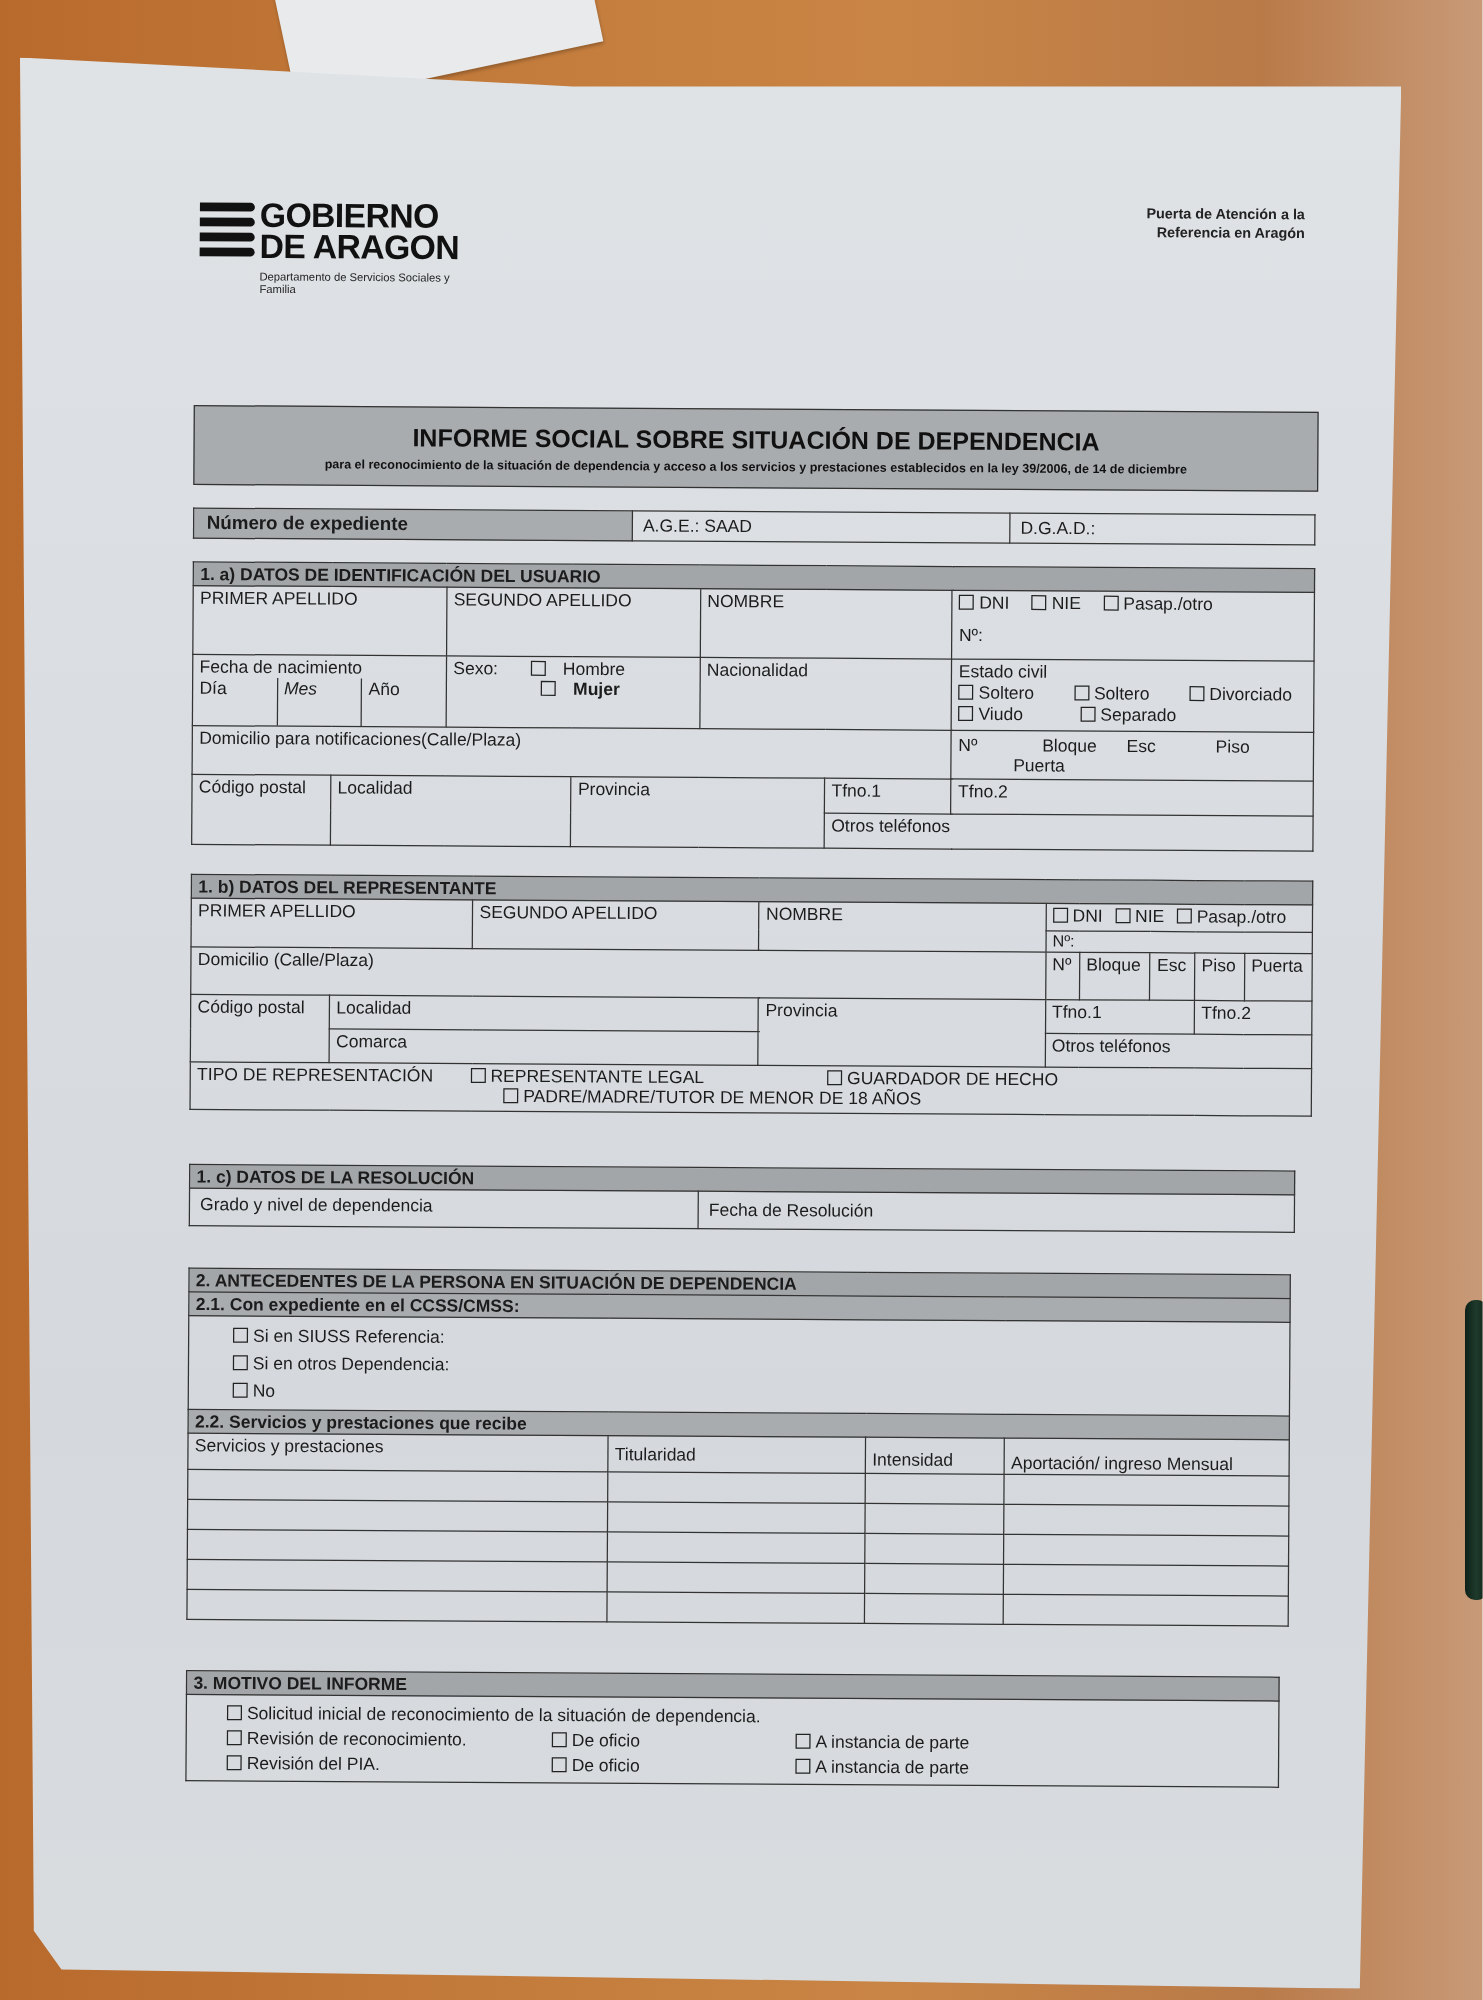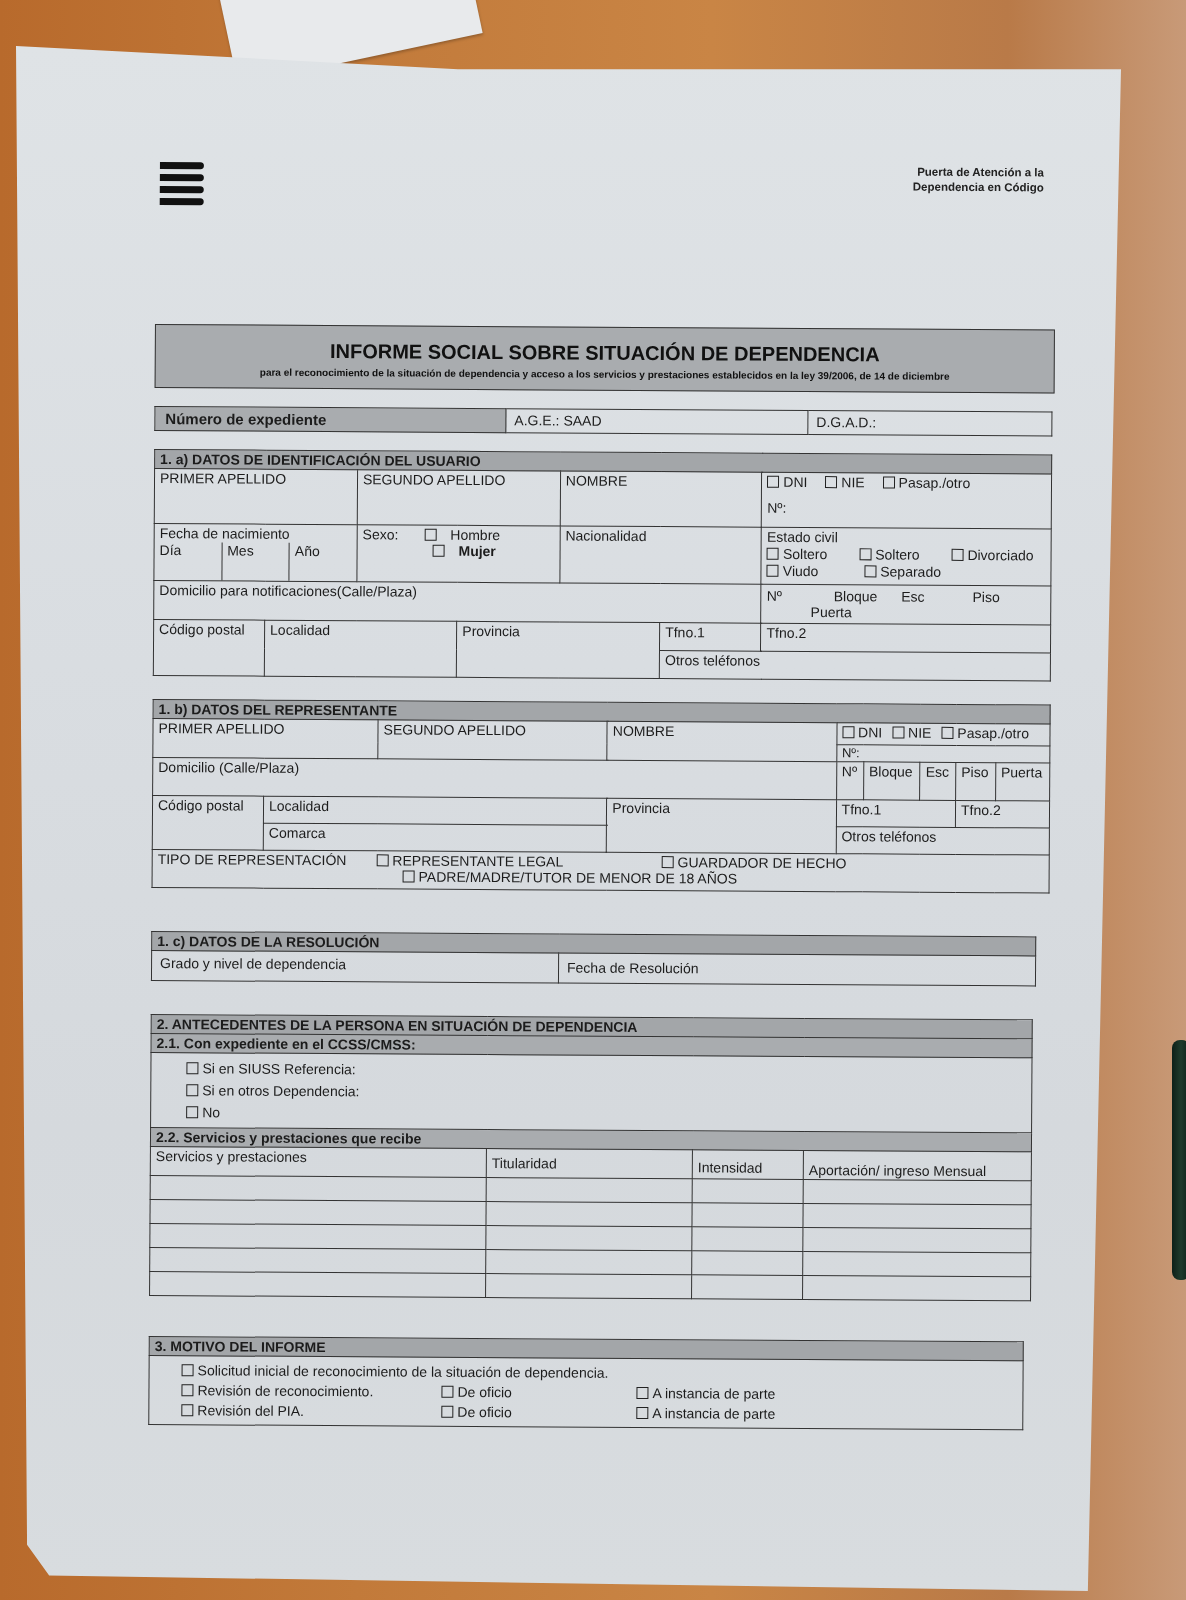--- a/index.html
+++ b/index.html
@@ -54,24 +54,29 @@
 <div class="paper">
  <div class="content">
 
   <div class="logo">
     <div class="logo-mark">
           <span></span>
           <span></span>
           <span></span>
           <span></span>
         </div>
+    <div class="logo-text">
+      <div class="l1">GOBIERNO</div>
+      <div class="l2">DE ARAGON</div>
+      <div class="dept">Departamento de Servicios Sociales y Familia</div>
+    </div>
   </div>
   <div class="system">
     <div>Puerta de Atención a la</div>
-    <div>Dependencia en Código</div>
+    <div>Referencia en Aragón</div>
   </div>
 
   <div class="title-box">
     <div class="t">INFORME SOCIAL SOBRE SITUACIÓN DE DEPENDENCIA</div>
     <div class="s">para el reconocimiento de la situación de dependencia y  acceso a los servicios y prestaciones establecidos en la ley 39/2006, de 14 de diciembre</div>
   </div>
 
   <table class="f" style="top:250px;">
     <tbody>
           <tr>
@@ -96,21 +101,21 @@
         <span class="cb"></span><span>NIE</span><span class="gap"></span>
         <span class="cb"></span><span>Pasap./otro</span>
         <div style="margin-top:10px;">Nº:</div>
       </td>
     </tr>
     <tr style="height:56px;">
       <td colspan="3" style="padding:0;">
         <div style="padding:1px 5px;">Fecha de nacimiento</div>
         <div style="display:flex;height:38px;">
           <div style="flex:1;padding:0 5px;border-right:1px solid #333;">Día</div>
-          <div style="flex:1;padding:0 5px;border-right:1px solid #333;">Mes</div>
+          <div style="flex:1;padding:0 5px;border-right:1px solid #333;font-style:italic;">Mes</div>
           <div style="flex:1;padding:0 5px;">Año</div>
         </div>
       </td>
       <td colspan="2">
         <span>Sexo:</span>
         <span style="margin-left:22px;" class="cb"></span><span style="margin-left:10px;">Hombre</span><br>
         <span style="margin-left:70px;" class="cb"></span><span style="margin-left:10px;font-weight:bold;">Mujer</span>
       </td>
       <td colspan="2">Nacionalidad</td>
       <td colspan="5" style="line-height:17px;">

